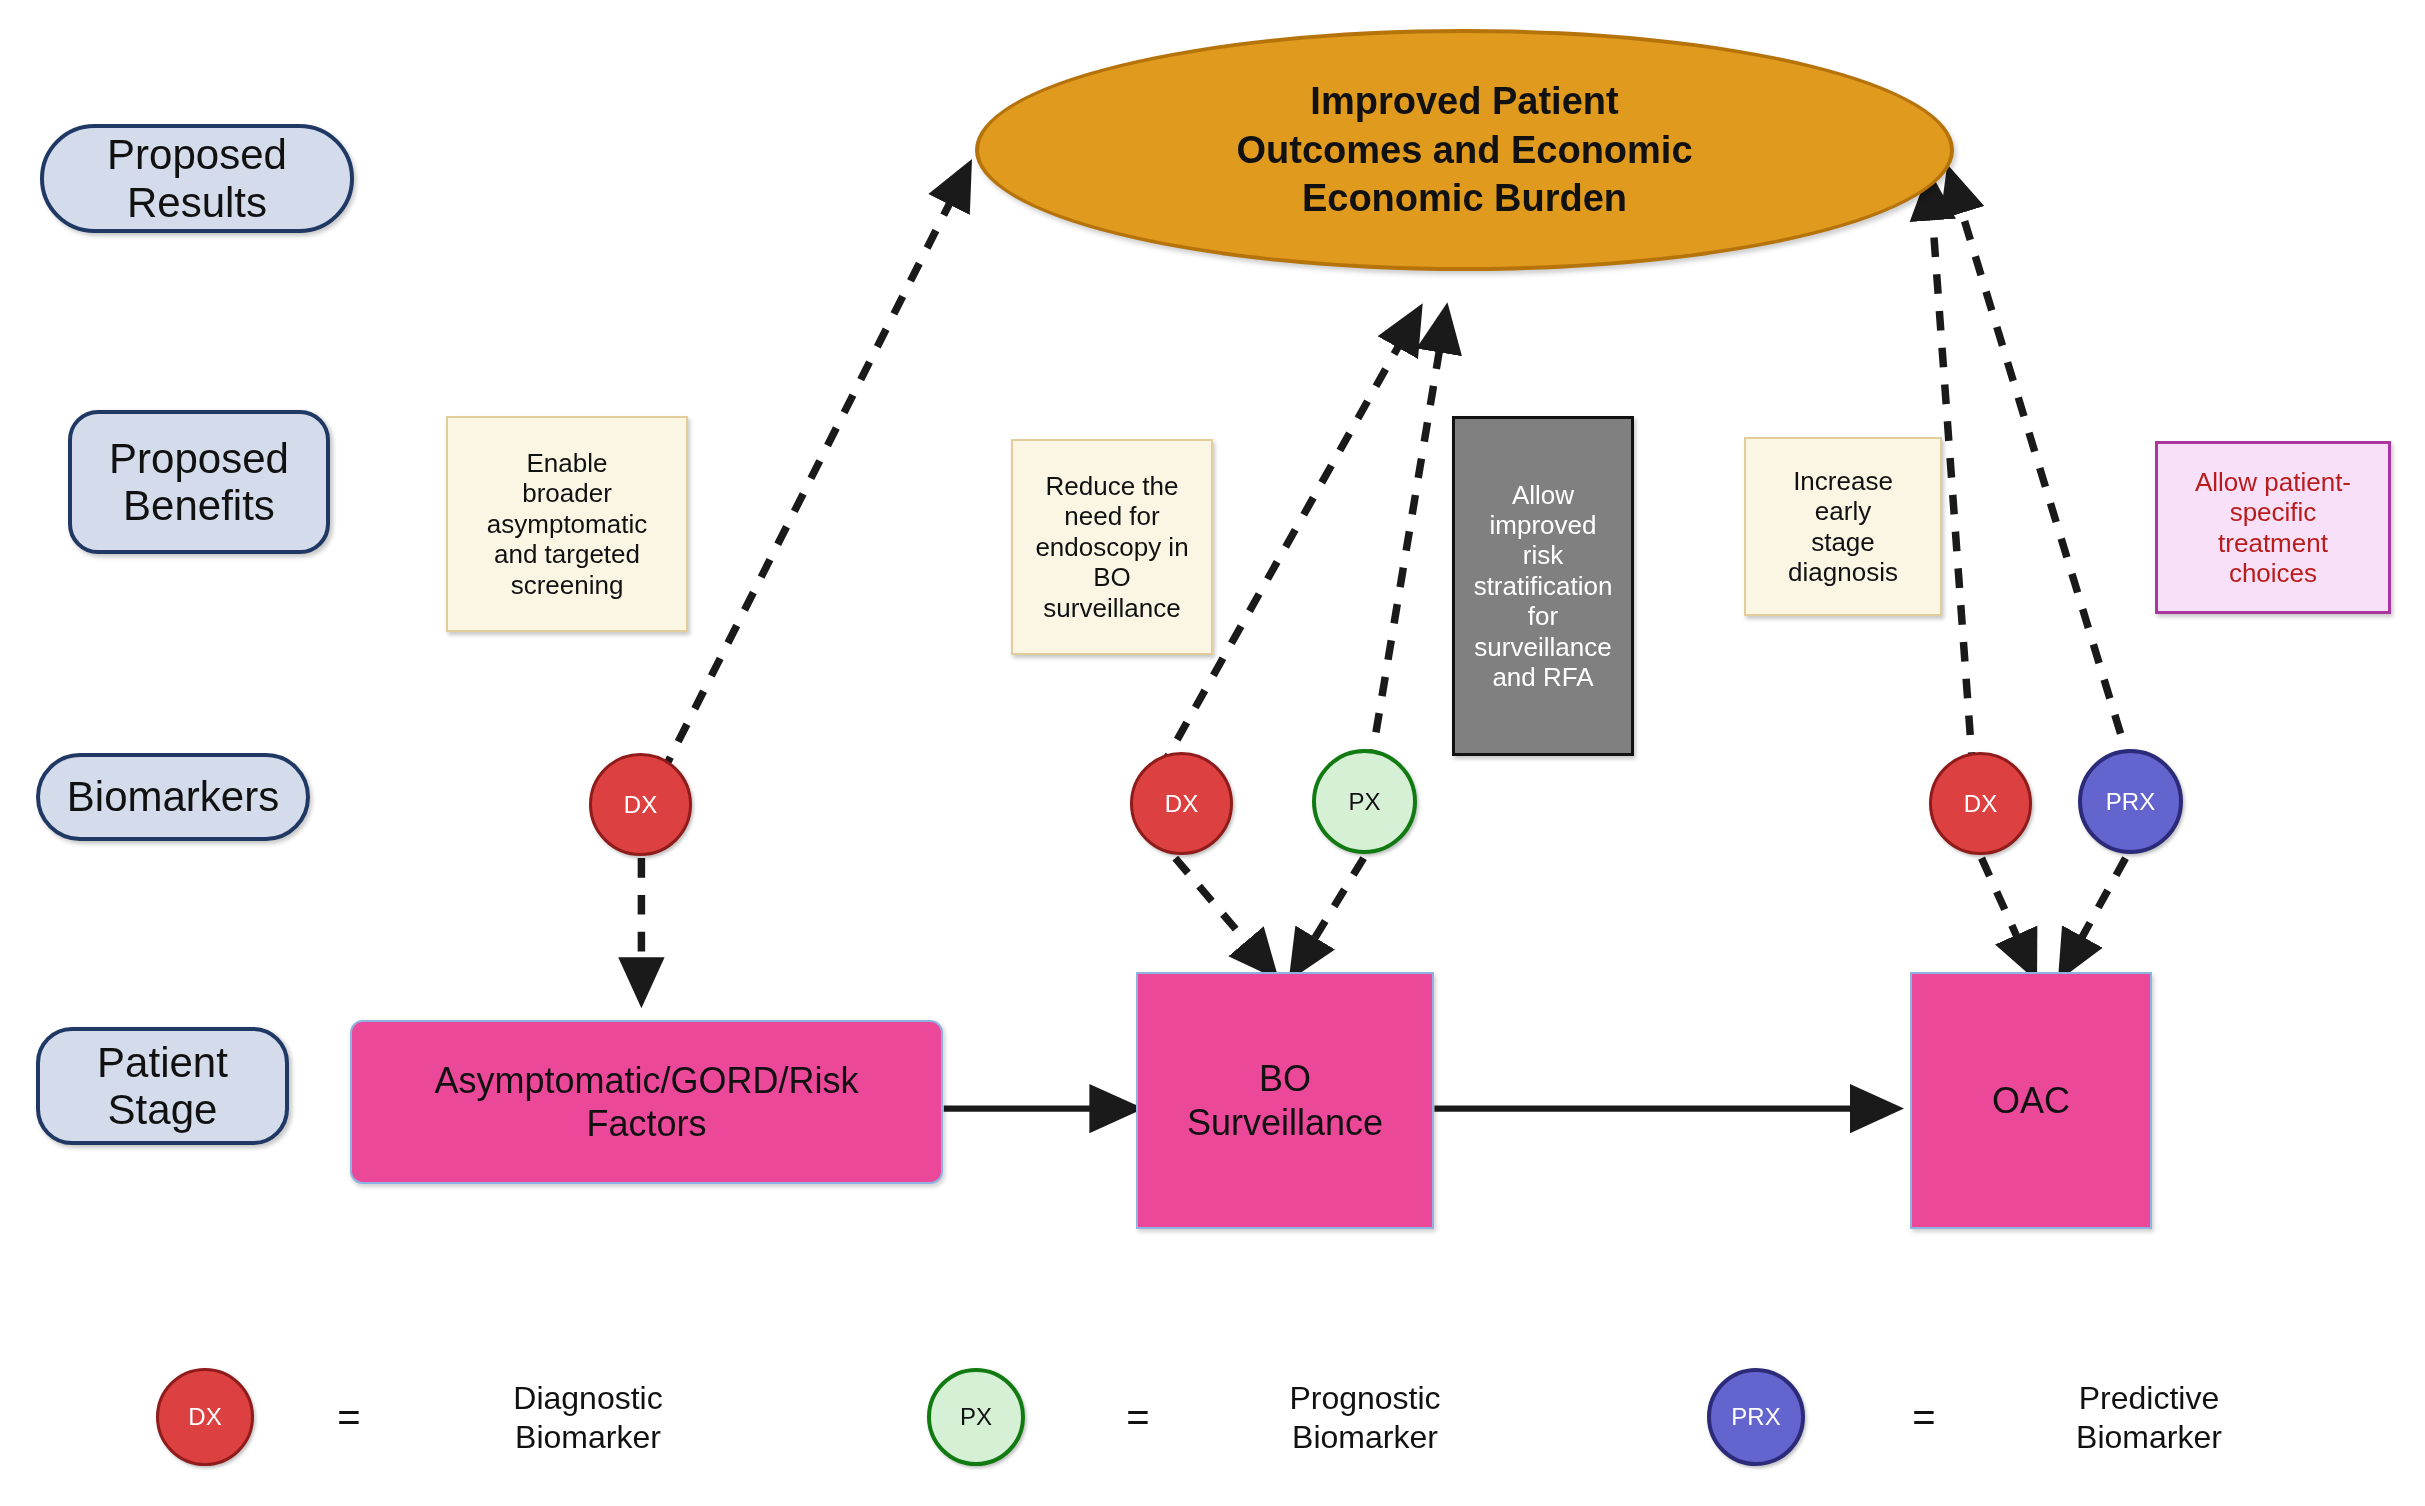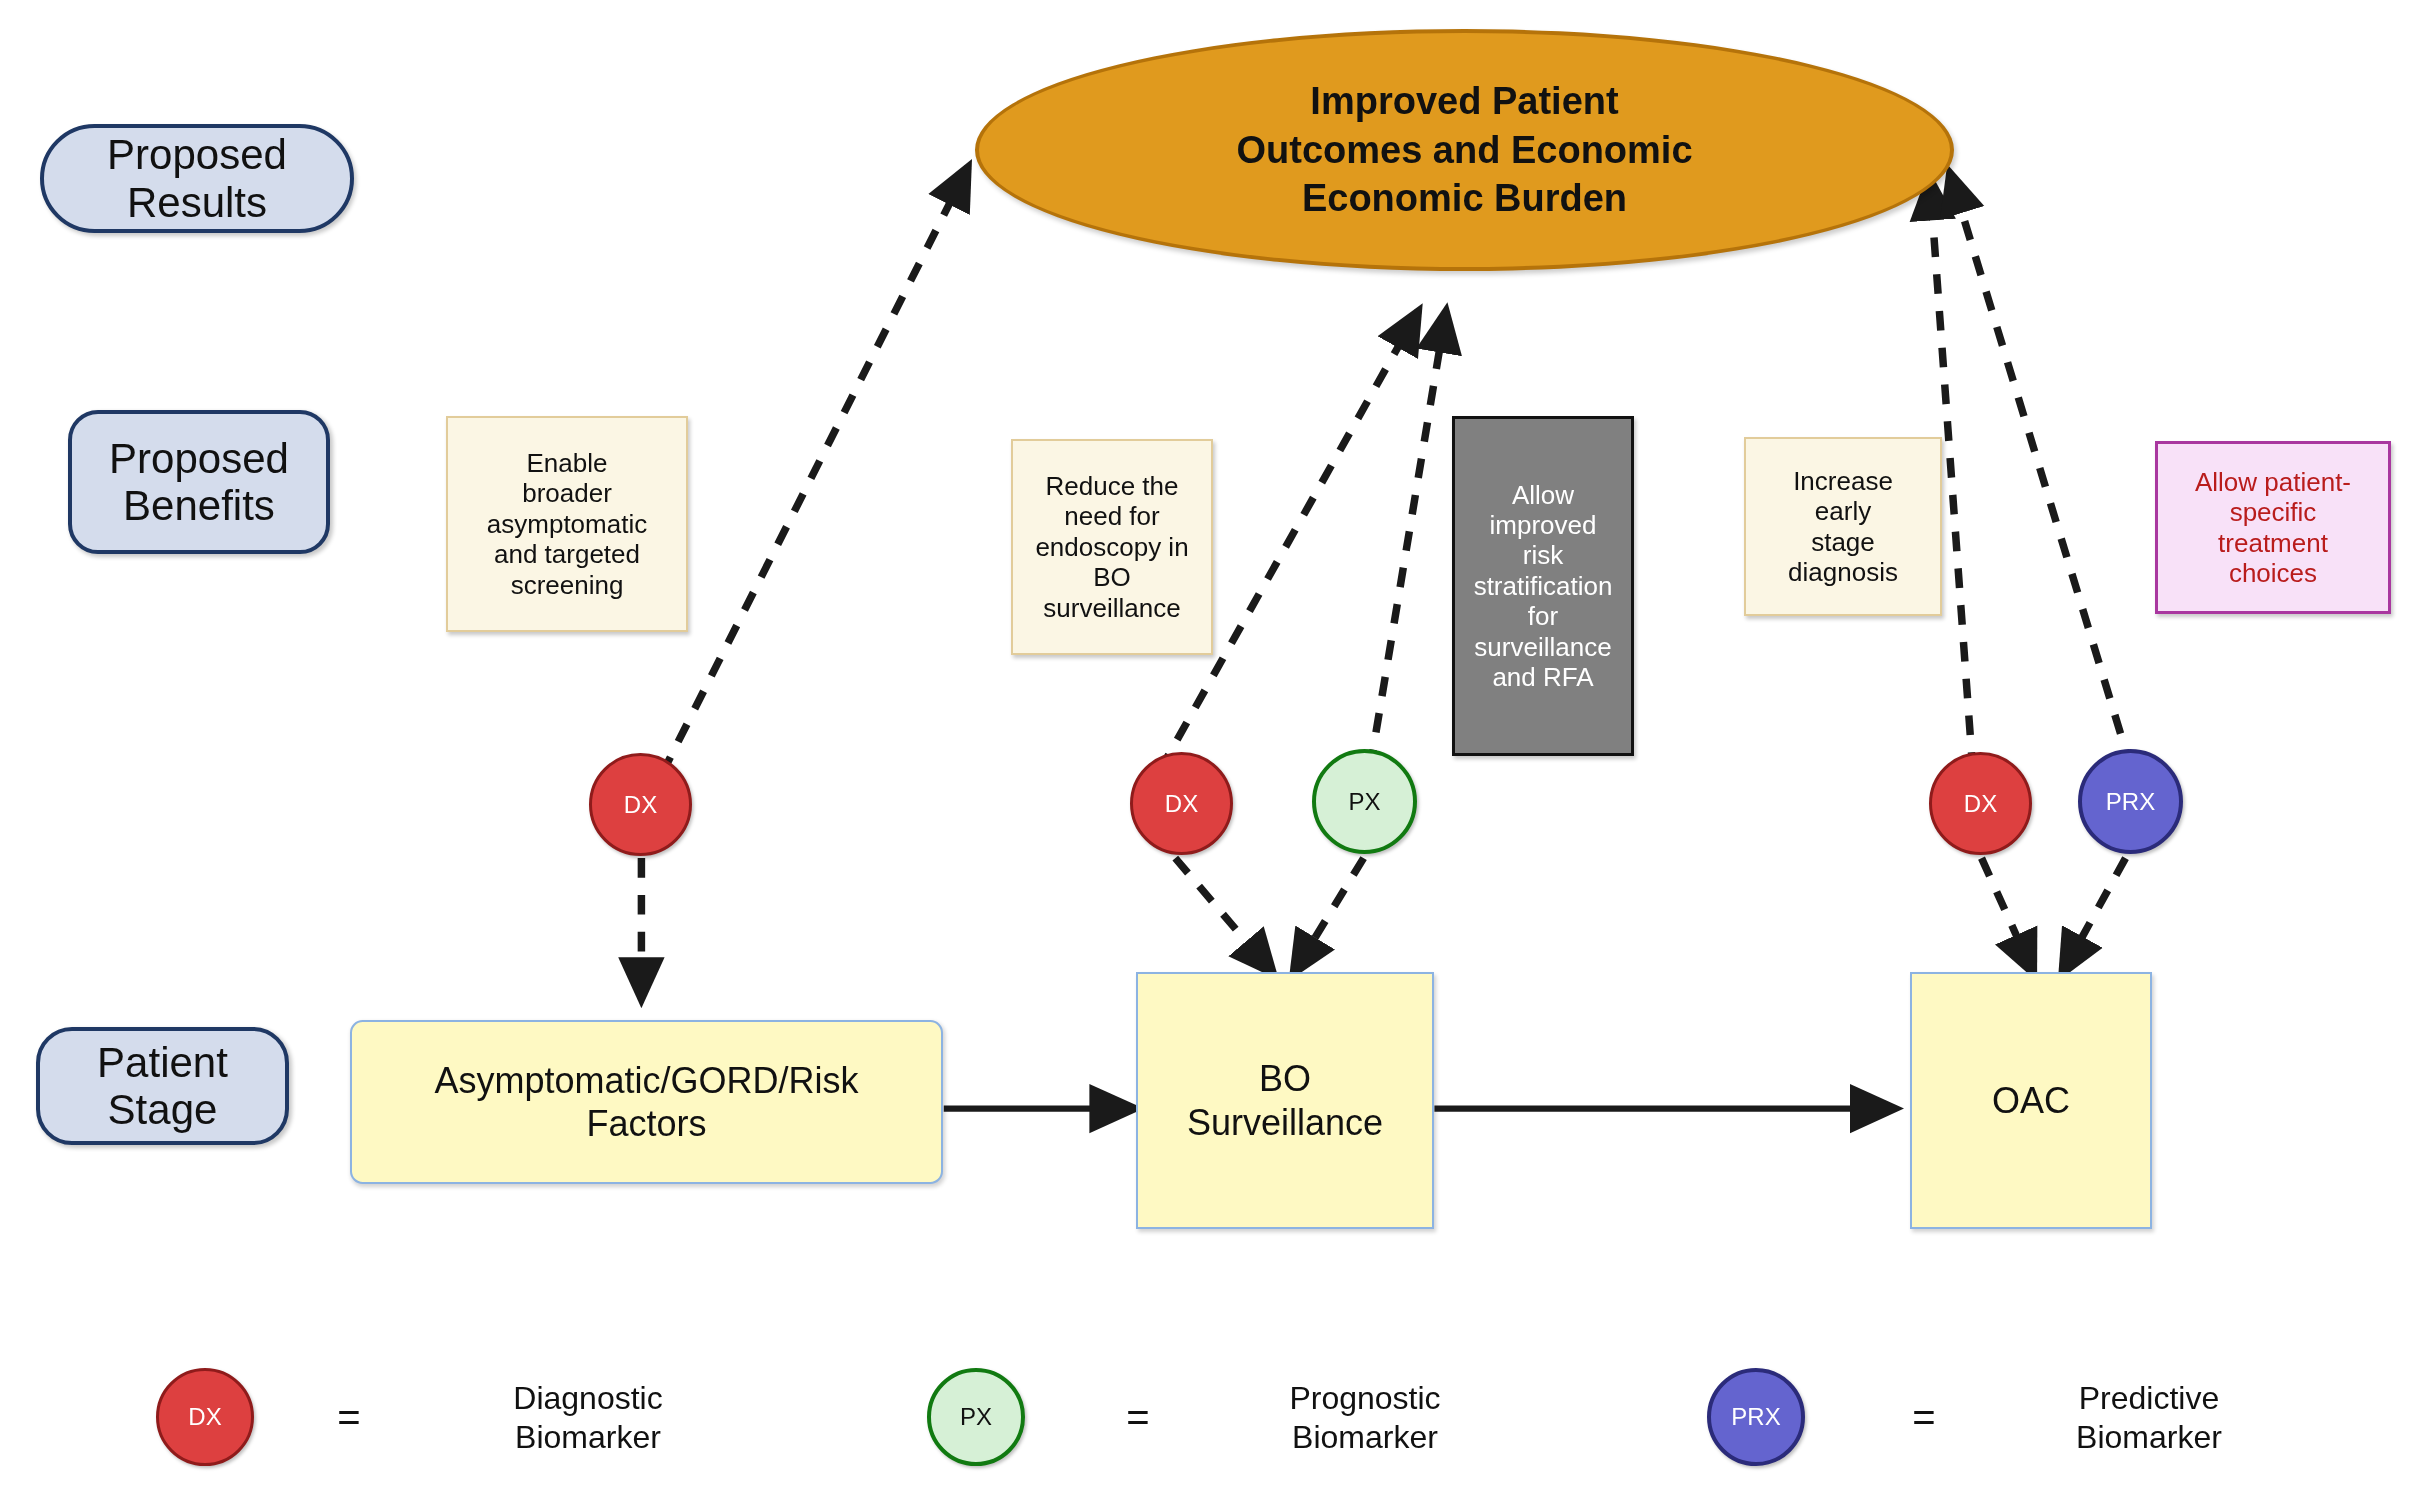--- a/index.html
+++ b/index.html
@@ -115,21 +115,21 @@
   }
   .marker-prx {
     background: #6464cf;
     border: 4px solid #2b2b7a;
     color: #ffffff;
   }
 
   
   .stage-box {
     position: absolute;
-    background: #fef9c3;
+    background: #ec4899;
     border: 2.9px solid #8cb3e2;
     box-sizing: border-box;
     display: flex;
     align-items: center;
     justify-content: center;
     text-align: center;
     color: #111111;
     font-size: 36px;
     line-height: 1.2;
     padding: 3.5px 8px;
@@ -218,20 +218,25 @@
     </div>
   </div>
 
   <div class="row-pill" style="left:68px; top:410px; width:262px; height:144px; border-radius:30px;">
     <div>
       <div>Proposed</div>
       <div>Benefits</div>
     </div>
   </div>
 
+  <div class="row-pill" style="left:36px; top:753px; width:274px; height:88px; border-radius:46px;">
+    <div>
+      <div>Biomarkers</div>
+    </div>
+  </div>
 
   <div class="row-pill" style="left:36px; top:1027px; width:253px; height:118px; border-radius:36px;">
     <div>
       <div>Patient</div>
       <div>Stage</div>
     </div>
   </div>
 
   <div class="goal-ellipse" style="left:975px; top:29px; width:979px; height:242px;">
     <div>

